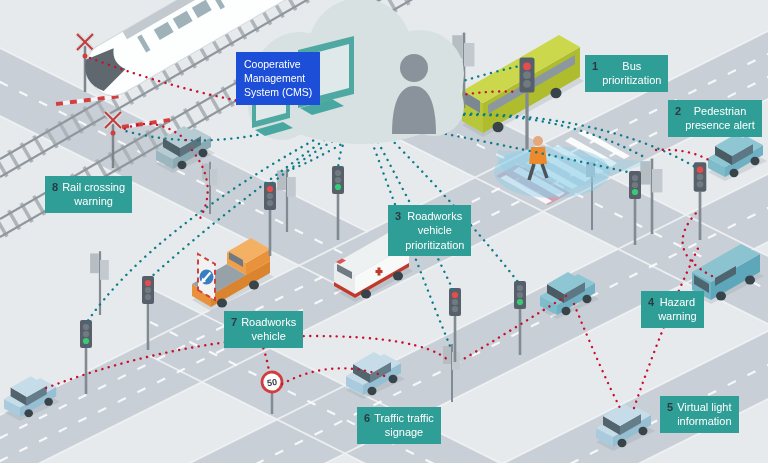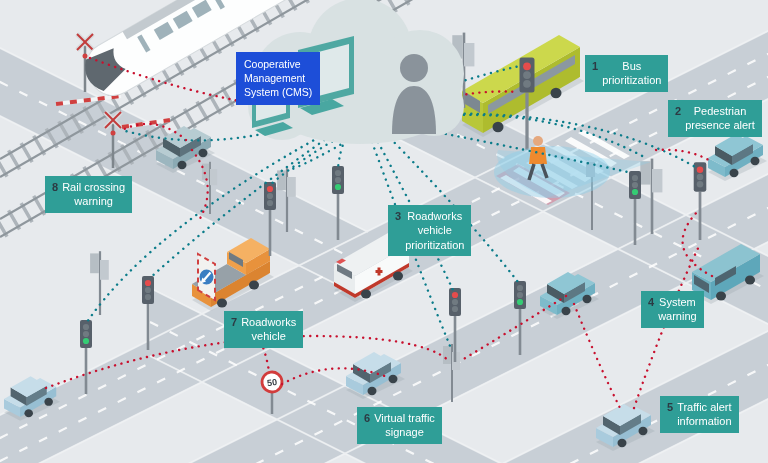--- a/index.html
+++ b/index.html
@@ -299,31 +299,31 @@
 presence alert</span>
 </div>
 <div class="callout" style="left:388px;top:205px;">
   <span class="num">3</span>
   <span class="lbl">Roadworks
 vehicle
 prioritization</span>
 </div>
 <div class="callout" style="left:641px;top:291px;">
   <span class="num">4</span>
-  <span class="lbl">System
+  <span class="lbl">Hazard
 warning</span>
 </div>
 <div class="callout" style="left:660px;top:396px;">
   <span class="num">5</span>
-  <span class="lbl">Traffic alert
+  <span class="lbl">Virtual light
 information</span>
 </div>
 <div class="callout" style="left:357px;top:407px;">
   <span class="num">6</span>
-  <span class="lbl">Virtual traffic
+  <span class="lbl">Traffic traffic
 signage</span>
 </div>
 <div class="callout" style="left:224px;top:311px;">
   <span class="num">7</span>
   <span class="lbl">Roadworks
 vehicle</span>
 </div>
 <div class="callout" style="left:45px;top:176px;">
   <span class="num">8</span>
   <span class="lbl">Rail crossing

